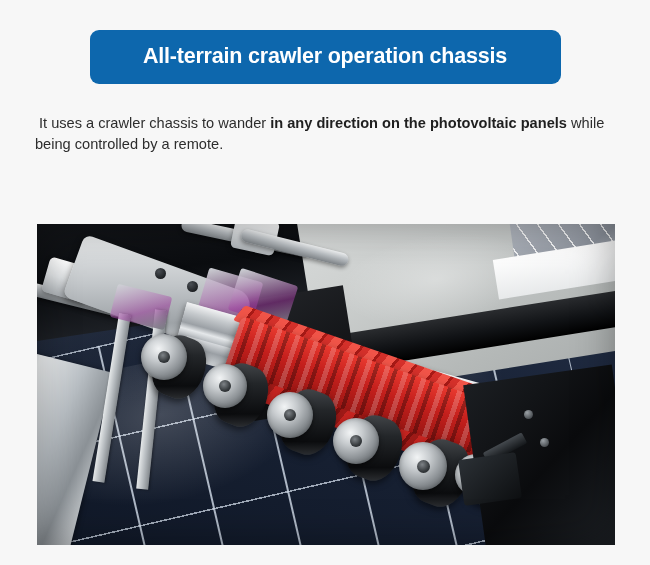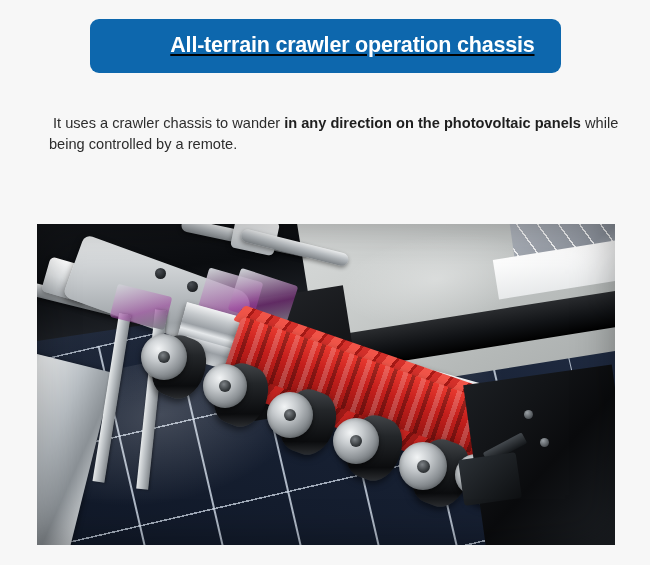--- a/index.html
+++ b/index.html
@@ -19,28 +19,27 @@
   .banner-wrap {
     position: absolute;
     left: 0; top: 0;
     width: 650px;
     height: 100px;
     display: flex;
     align-items: flex-start;
     justify-content: center;
   }
   .banner {
-    margin-top: 19px;
+    margin-top: 30px;
     background: #0d67ad;
     border-radius: 9px;
     padding: 14px 26px 15px 26px;
     box-sizing: border-box;
     min-width: 471px;
-    text-align: right;
-    text-decoration: underline;
+    text-align: center;
   }
   .banner-title {
     color: #ffffff;
     font-size: 21.5px;
     font-weight: bold;
     letter-spacing: -0.2px;
     line-height: 1.15;
     white-space: nowrap;
   }
 
@@ -48,21 +47,21 @@
   .copy {
     position: absolute;
     left: 0;
     top: 106px;
     width: 650px;
   }
   .para {
     color: #2d2d2d;
     font-size: 14.6px;
     line-height: 1.42;
-    padding: 0 24px 0 49px;
+    padding: 0 24px 0 35px;
     box-sizing: border-box;
     margin: 0;
   }
   .para-1 { margin-top: 7px; text-indent: 4px; }
   .para-2 { margin-top: 17px; }
 
   .b-dark { font-weight: bold; color: #1f1f1f; }
   .b-blue { font-weight: bold; color: #1a6dad; }
 
   

